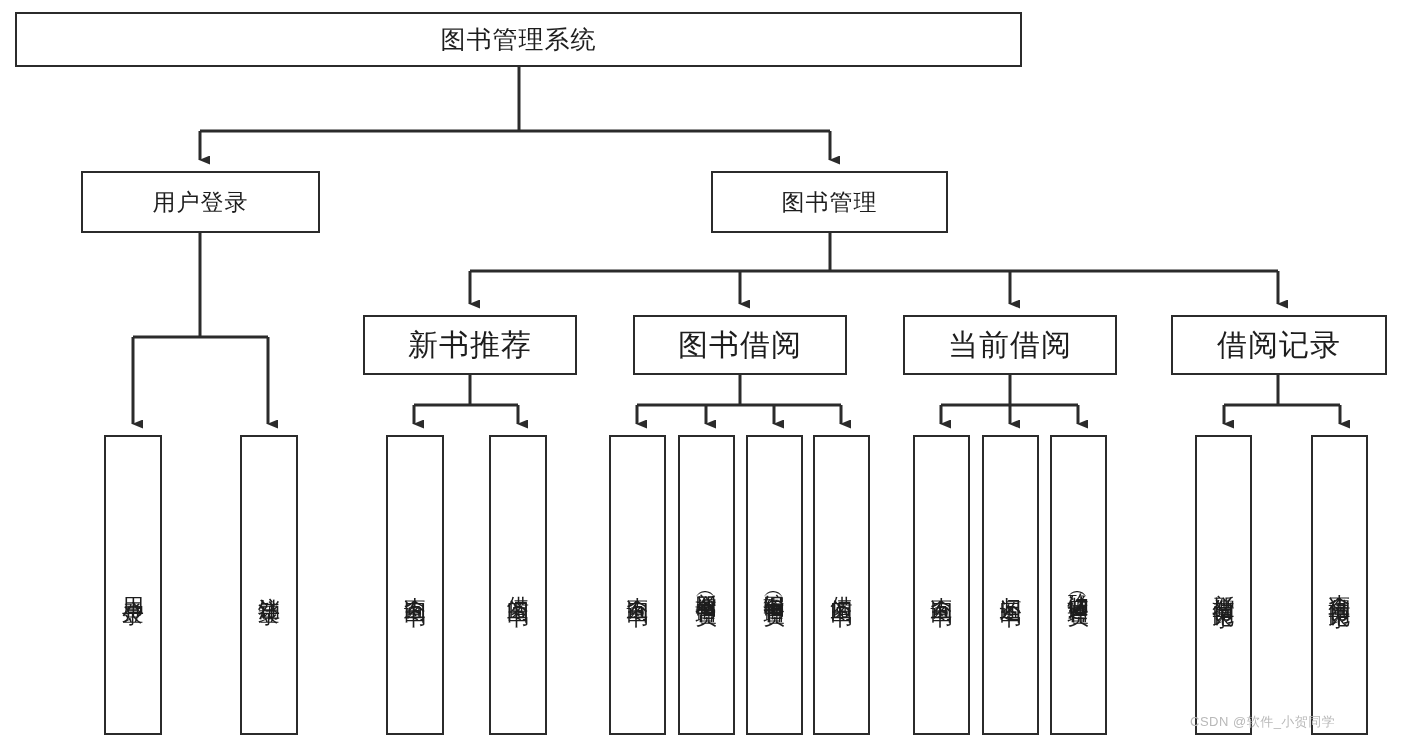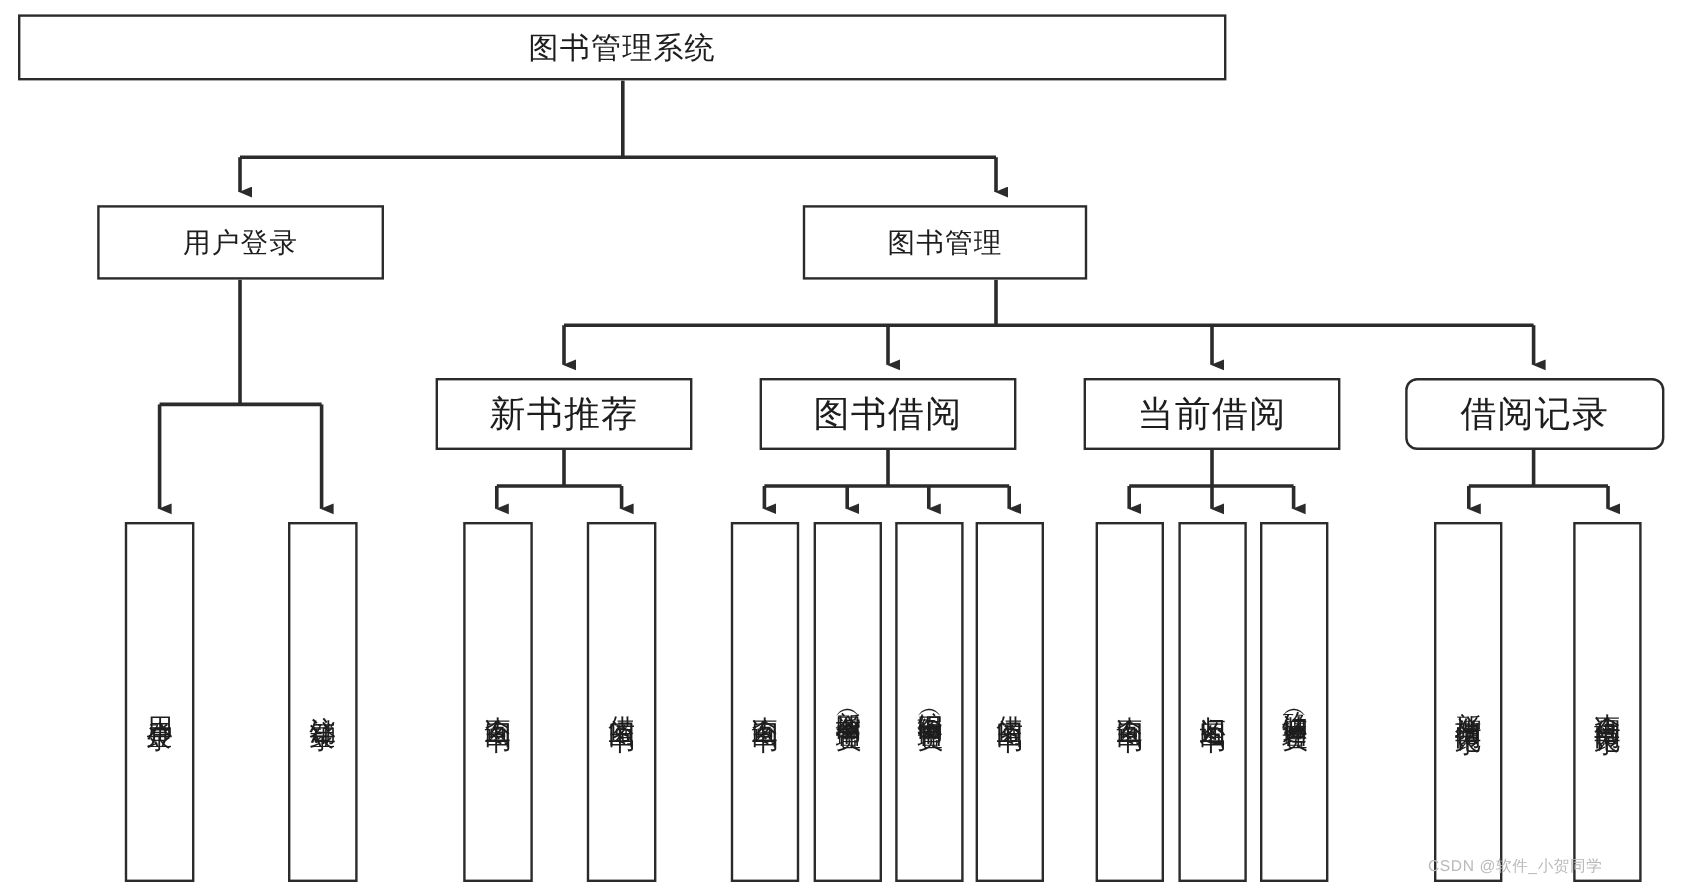--- a/index.html
+++ b/index.html
@@ -126,34 +126,34 @@
     </g>
   </svg>
 
   <div class="node root" style="left:15px; top:12px; width:1007px; height:55px;">
     <span>图书管理系统</span>
   </div>
 
   <div class="node level2" style="left:81px; top:171px; width:239px; height:62px;">
     <span>用户登录</span>
   </div>
-  <div class="node level2" style="left:669px; top:171px; width:237px; height:62px;">
+  <div class="node level2" style="left:711px; top:171px; width:237px; height:62px;">
     <span>图书管理</span>
   </div>
 
   <div class="node level3" style="left:363px; top:315px; width:214px; height:60px;">
     <span>新书推荐</span>
   </div>
   <div class="node level3" style="left:633px; top:315px; width:214px; height:60px;">
     <span>图书借阅</span>
   </div>
   <div class="node level3" style="left:903px; top:315px; width:214px; height:60px;">
     <span>当前借阅</span>
   </div>
-  <div class="node level3" style="left:1171px; top:315px; width:216px; height:60px;border-radius:10px;">
+  <div class="node level3" style="left:1171px; top:315px; width:216px; height:60px;">
     <span>借阅记录</span>
   </div>
 
   <div class="node leaf" style="left:104px; top:435px; width:58px; height:300px;">
     <span class="vtext">用户登录</span>
   </div>
   <div class="node leaf" style="left:240px; top:435px; width:58px; height:300px;">
     <span class="vtext">注销登录</span>
   </div>
 

